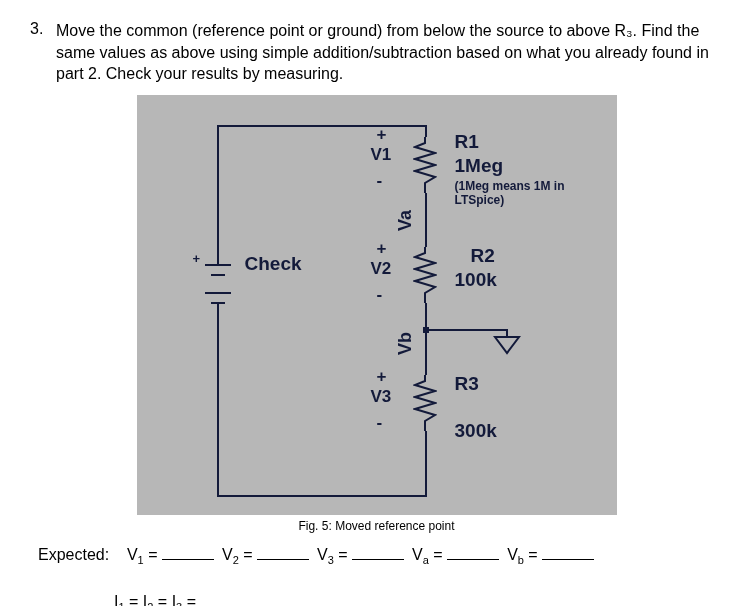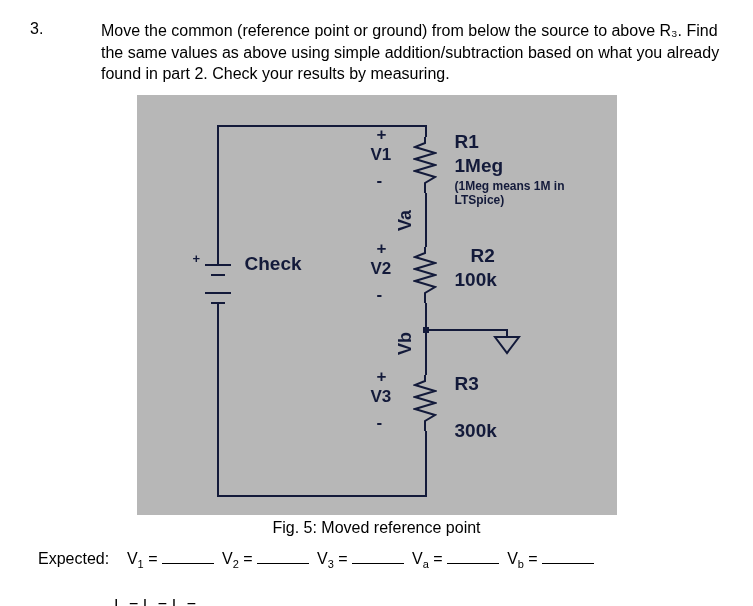--- a/index.html
+++ b/index.html
@@ -17,21 +17,20 @@
     align-items: flex-start;
     margin-bottom: 10px;
   }
   .question-number {
     width: 26px;
     flex-shrink: 0;
   }
   .question-text {
     flex: 1;
     line-height: 1.35;
-    margin-left: 45px;
   }
   .circuit-area {
     background: #b7b7b7;
     width: 480px;
     height: 420px;
     margin: 8px auto 4px auto;
     position: relative;
     font-family: Arial, Helvetica, sans-serif;
   }
   .circuit-area .wire-h { position:absolute; background:#131a3a; height:2px; }
@@ -54,21 +53,21 @@
   .circuit-area .batt svg { display:block; }
   .circuit-area .node {
     position:absolute; width:6px; height:6px; background:#131a3a; 
   }
   .circuit-area .rotlabel {
     position:absolute; font-weight:bold; color:#131a3a; font-size:18px;
     transform: rotate(-90deg); transform-origin: left top;
   }
   .caption {
     text-align:center;
-    font-size:16px;
+    font-size:12px;
     margin: 4px 0 12px 0;
   }
   .expected-row {
     font-size:16px;
     margin-top:6px;
     padding-left:8px;
   }
   .blank {
     display:inline-block;
     border-bottom:1px solid #000;

